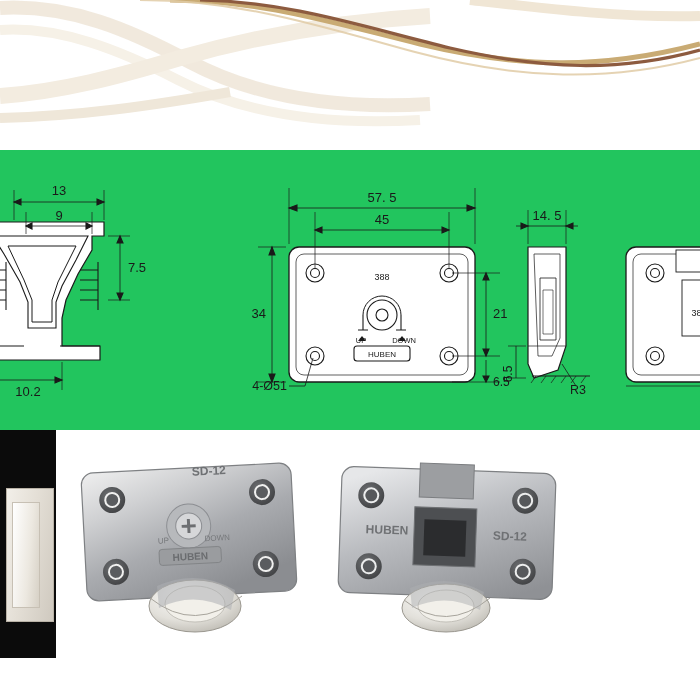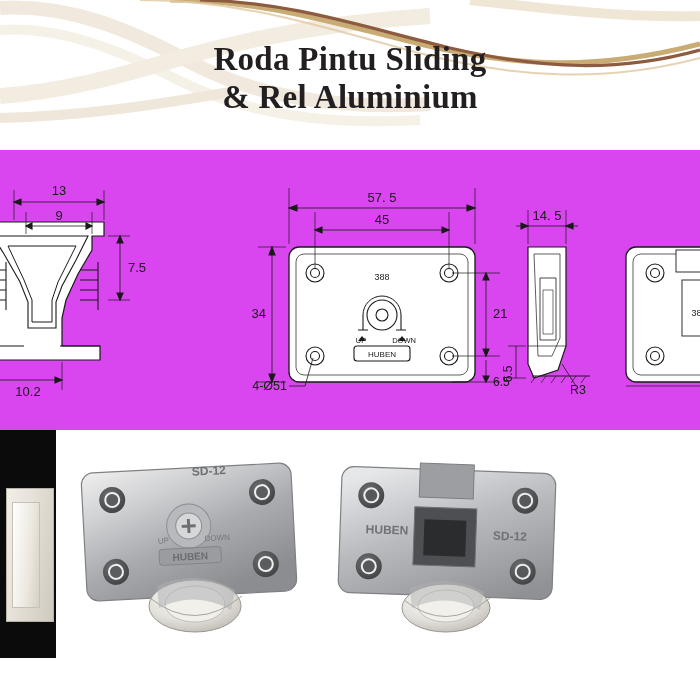--- a/index.html
+++ b/index.html
@@ -39,21 +39,21 @@
     line-height: 38px;
     letter-spacing: 0.3px;
   }
 
   
   .tech {
     position: absolute;
     left: 0; top: 150px;
     width: 700px;
     height: 280px;
-    background: #d946ef;
+    background: #22c55e;
   }
 
   
   .photos {
     position: absolute;
     left: 0; top: 430px;
     width: 700px;
     height: 270px;
     background: #ffffff;
   }
@@ -94,24 +94,20 @@
     <path d="M0,8 C70,4 130,30 190,62 C250,94 330,110 430,104" stroke="#efe7d9" stroke-width="14" fill="none" opacity="0.9"></path>
     <path d="M0,30 C60,26 120,50 178,80 C240,112 320,126 420,120" stroke="#f6f1e7" stroke-width="10" fill="none"></path>
     <path d="M0,96 C60,92 120,76 180,58 C250,38 330,22 430,16" stroke="#f3ece0" stroke-width="16" fill="none"></path>
 
     <path d="M170,0 C260,0 330,22 420,44 C520,68 600,70 700,44" stroke="#c9ab74" stroke-width="5" fill="none"></path>
     <path d="M200,0 C290,2 360,26 450,48 C545,70 620,72 700,50" stroke="#8d5b3f" stroke-width="3.2" fill="none"></path>
     <path d="M140,0 C240,0 320,26 415,52 C520,80 610,82 700,58" stroke="#e0cba6" stroke-width="2" fill="none" opacity="0.85"></path>
     <path d="M0,118 C80,116 150,106 230,92" stroke="#efe7d9" stroke-width="10" fill="none"></path>
     <path d="M470,0 C540,8 620,18 700,16" stroke="#f0e6d5" stroke-width="10" fill="none"></path>
   </svg>
-  <div class="title-block">
-    <div class="title-line">Roda Pintu Sliding</div>
-    <div class="title-line">&amp; Rel Aluminium</div>
-  </div>
 </div>
 
 <div class="tech">
   <svg width="700" height="280" viewBox="0 0 700 280">
     <g stroke="#1a1a1a" fill="none" stroke-width="1.1">
 
       <g>
 
         <path d="M-20,72 L104,72 L104,86 L92,86 L92,100 L78,124 L66,150 L62,168 L62,196
                  L100,196 L100,210 L-20,210 Z" fill="#ffffff" stroke="#1a1a1a" stroke-width="1.2"></path>

